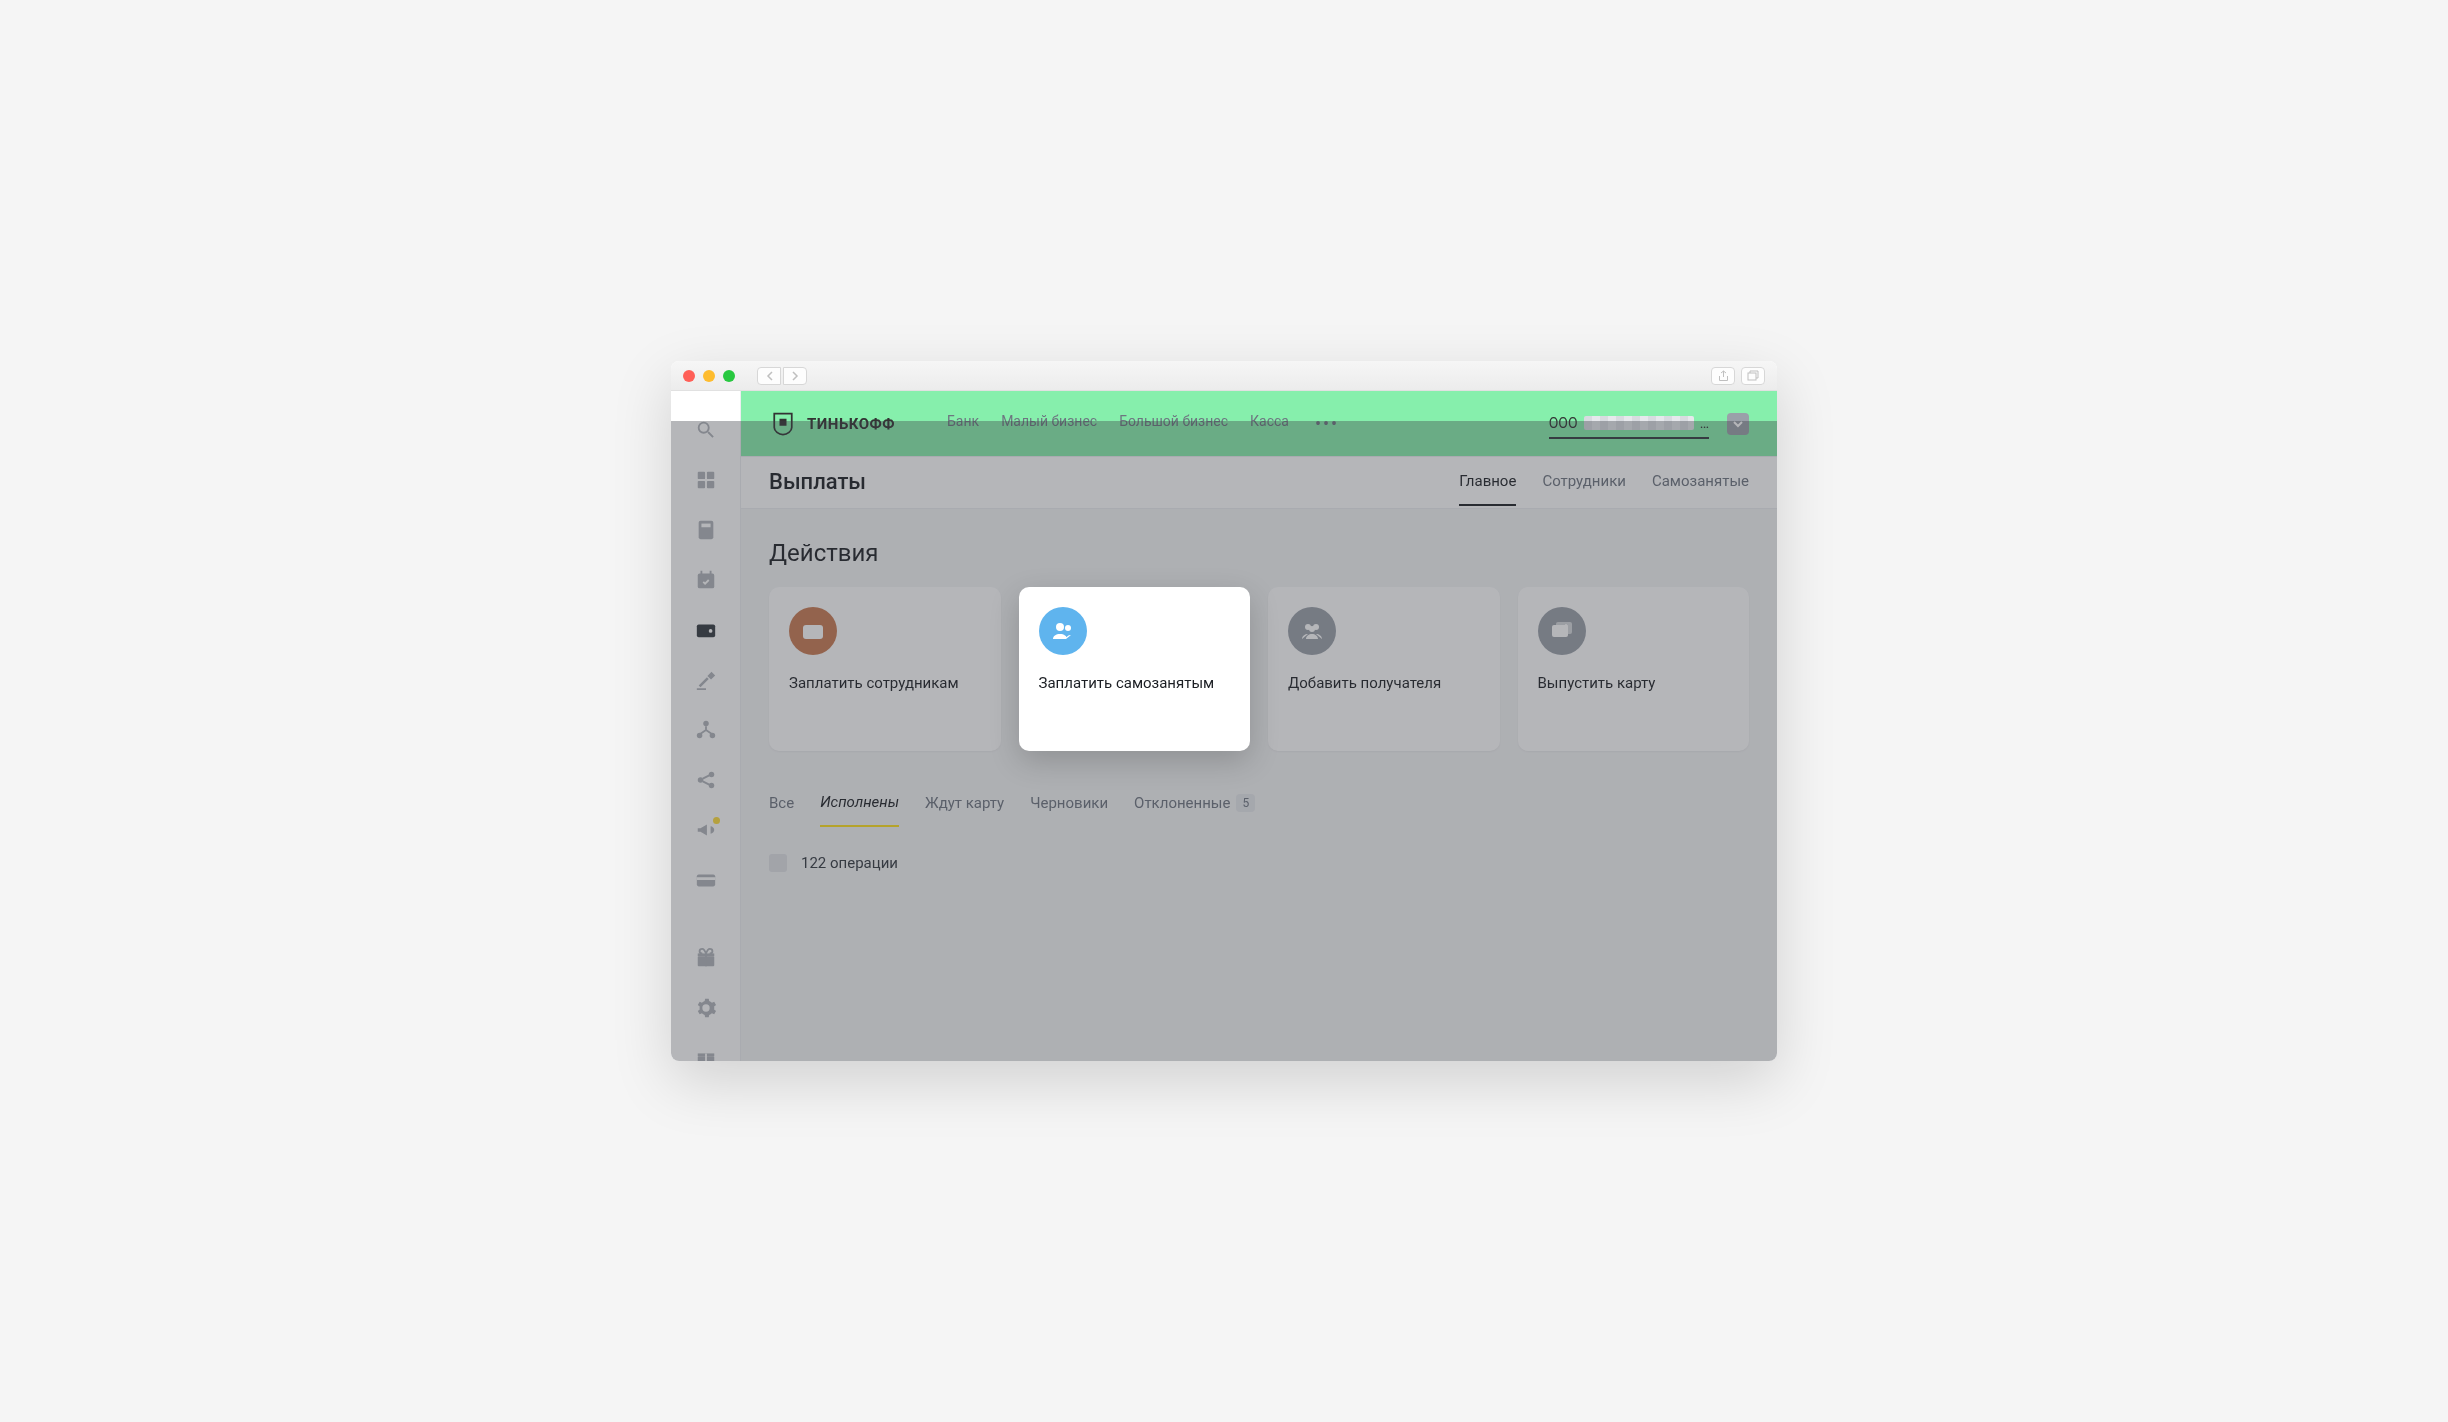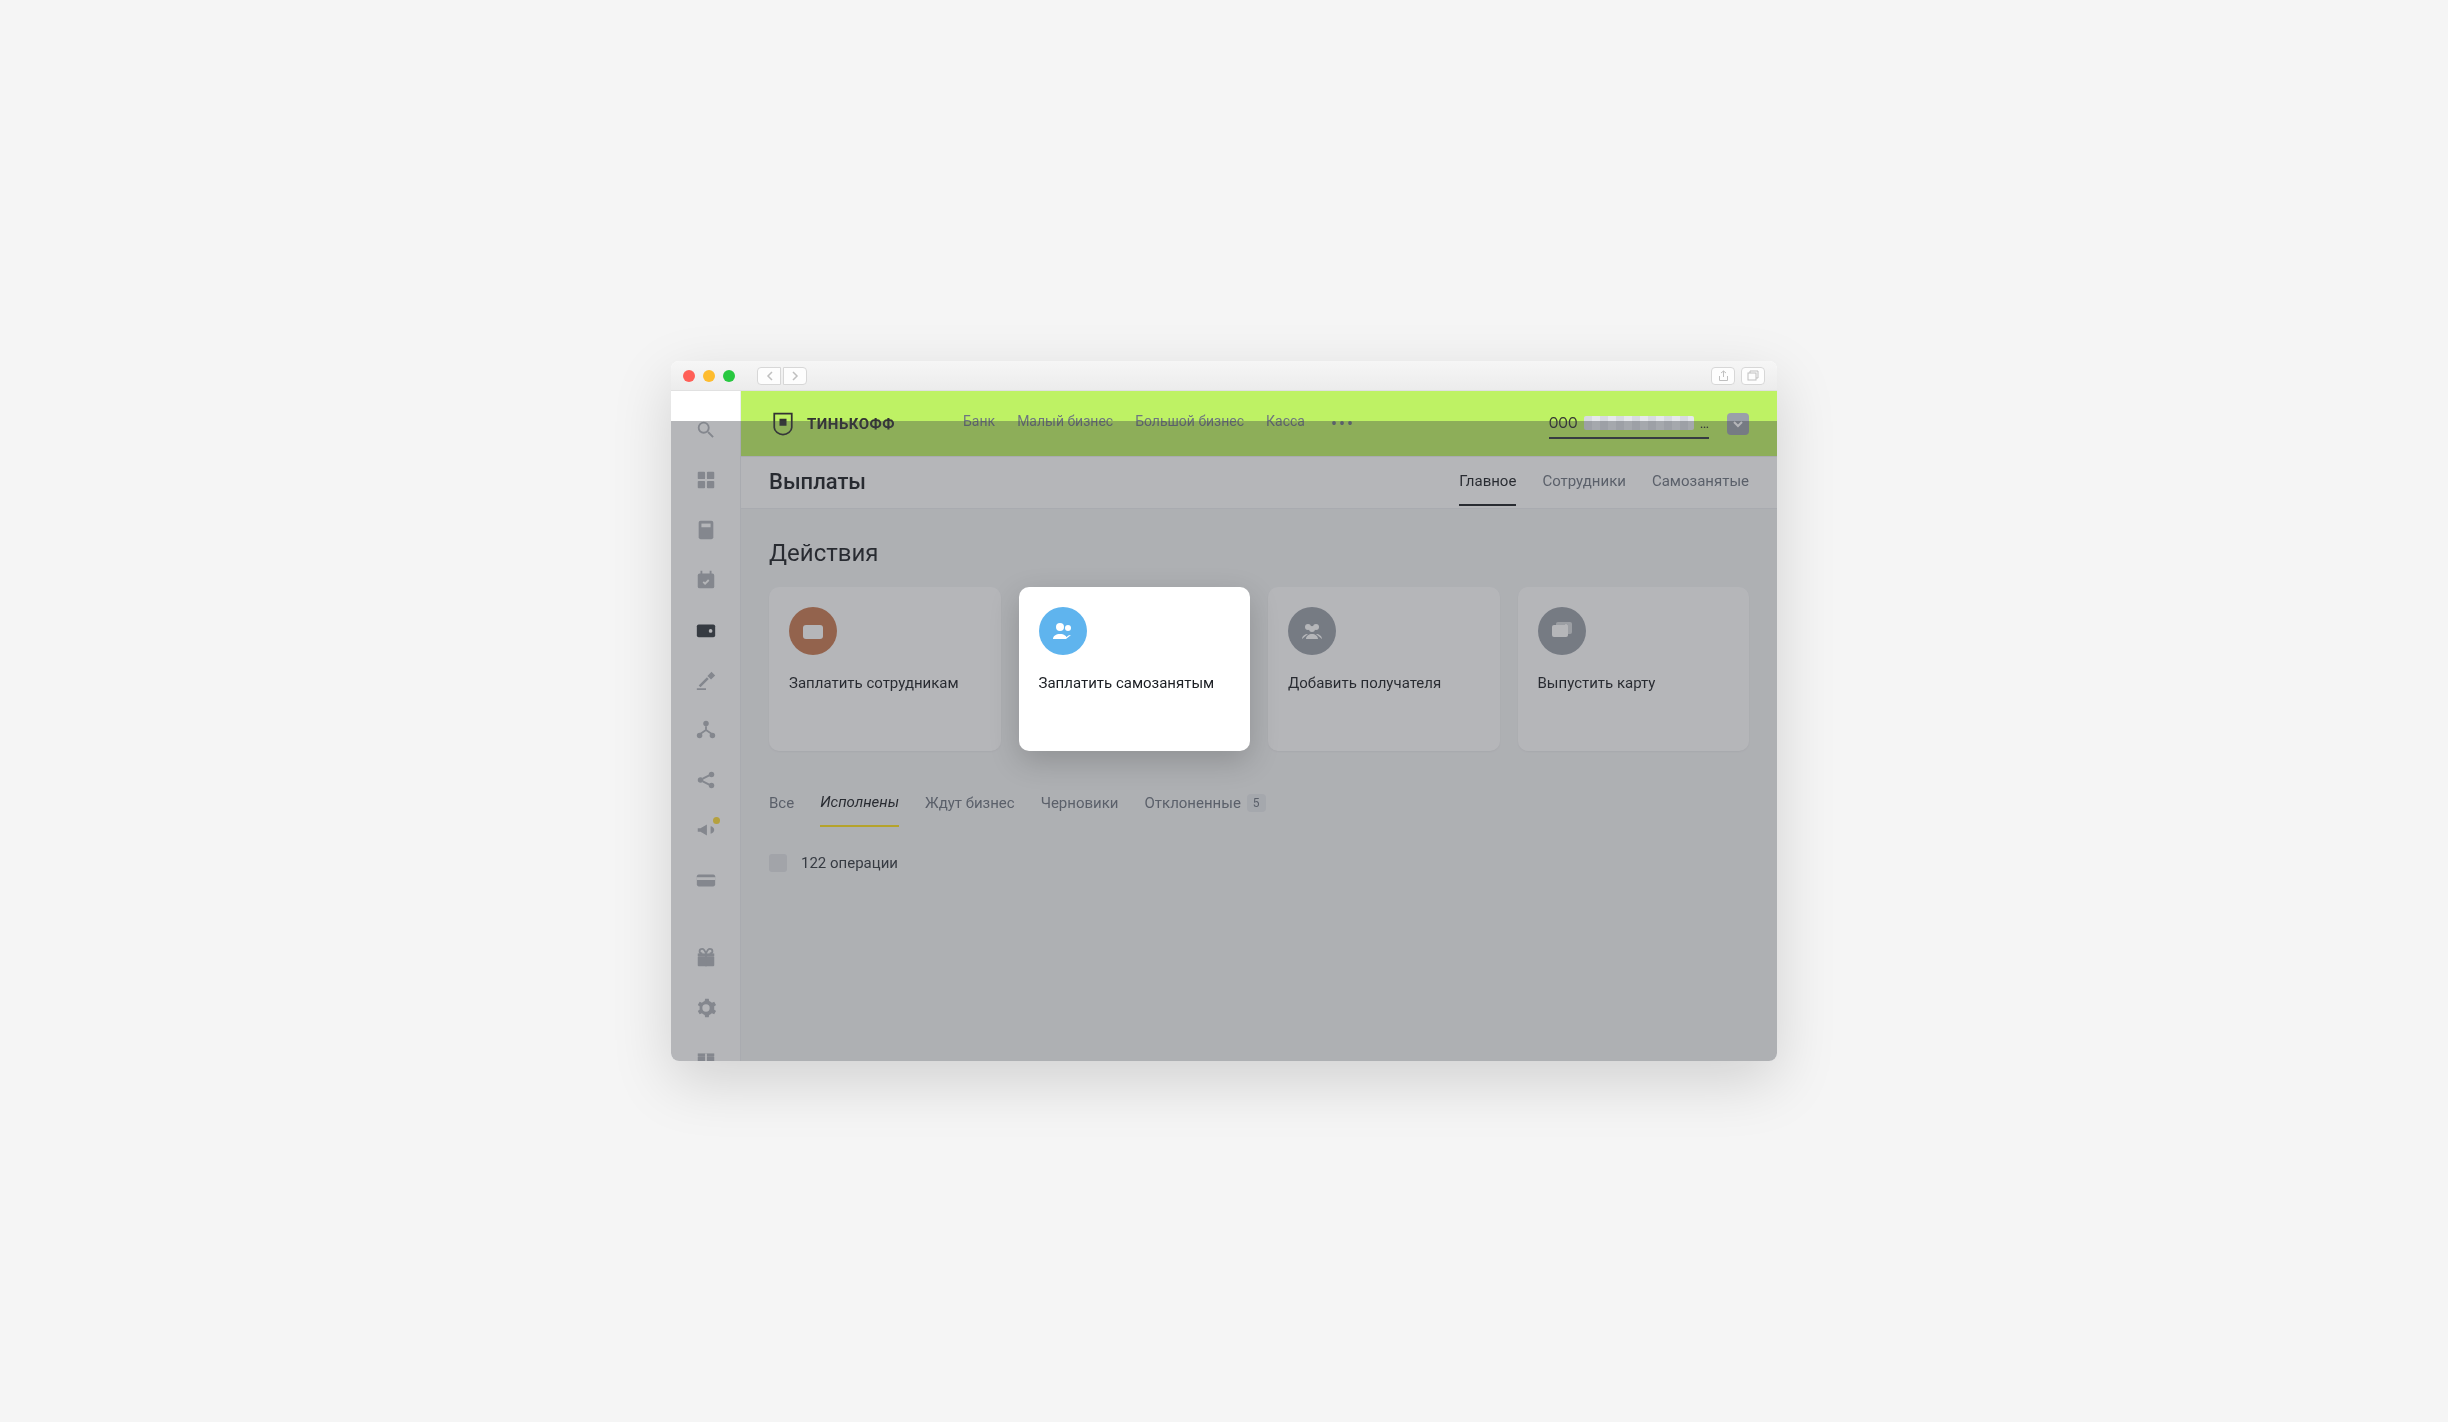--- a/index.html
+++ b/index.html
@@ -49,25 +49,25 @@
   padding-top: 28px;
   gap: 28px;
 }
 .side-item { width:24px; height:24px; color:#b0b4ba; display:flex; align-items:center; justify-content:center; position:relative;}
 .side-item.active { color:#333940; }
 .side-item svg{width:22px;height:22px;}
 .side-gap { height: 18px; }
 .content { flex:1; overflow:hidden; }
 .topbar {
   height: 66px;
-  background:#bef264;
+  background:#86efac;
   border-bottom:1px solid #eceef0;
   display:flex; align-items:center;
   padding: 0 28px;
-  gap: 42px;
+  gap: 26px;
 }
 .logo { display:flex; align-items:center; gap:10px; color:#333; font-weight:700; letter-spacing:0.5px; font-size:15px;}
 .logo-mark{ width:28px; height:28px; display:flex; align-items:center; justify-content:center;}
 .topnav { display:flex; gap:22px; margin-left:26px; color:#6e7580; font-size:14px;}
 .topnav-item{cursor:pointer;}
 .top-more{ color:#6e7580; font-size:18px; letter-spacing:2px; margin-left:4px; cursor:pointer;}
 .top-right{ margin-left:auto; display:flex; align-items:center; gap:18px;text-align:center;}
 .account{ color:#333; font-size:14px; display:flex; align-items:center; gap:6px; border-bottom:2px solid #333940; padding-bottom:6px; margin-bottom:-6px;}
 .acct-placeholder{ display:inline-block; width:110px; height:14px; background:repeating-linear-gradient(90deg,#d8dbe0 0 8px,#e6e8ec 8px 16px); border-radius:2px;}
 .acct-dots{color:#333;}
@@ -320,21 +320,21 @@
                 </svg>
             </div>
             <div class="card-label">Выпустить карту</div>
           </div>
         </div>
 
         <div class="history">
           <div class="hist-tabs">
             <div class="hist-tab">Все</div>
             <div class="hist-tab active">Исполнены</div>
-            <div class="hist-tab">Ждут бизнес</div>
+            <div class="hist-tab">Ждут карту</div>
             <div class="hist-tab">Черновики</div>
             <div class="hist-tab">
               <span>Отклоненные</span>
               <span class="badge">5</span>
             </div>
           </div>
           <div class="hist-row">
             <div class="checkbox"></div>
             <div class="hist-count">122 операции</div>
           </div>

